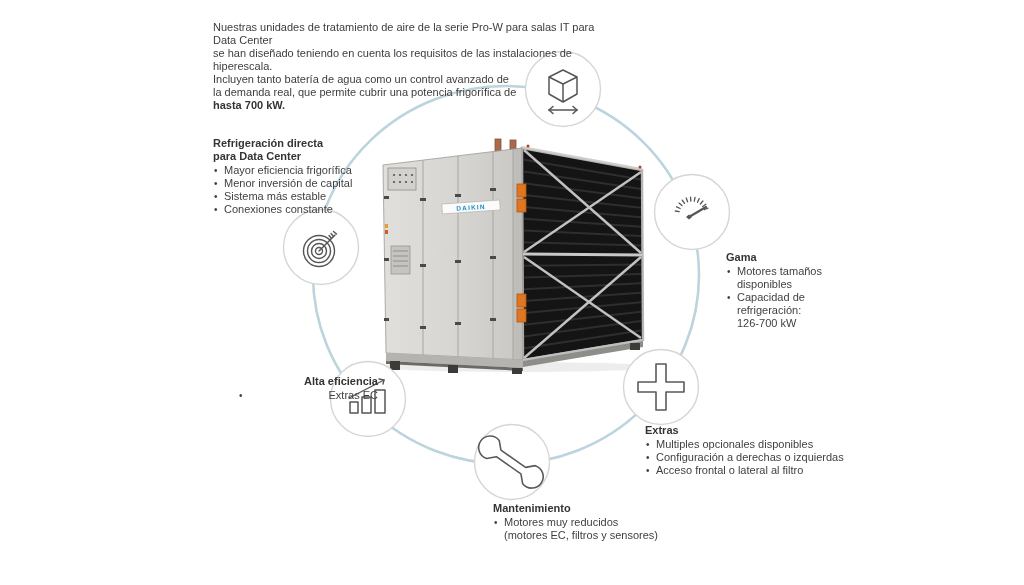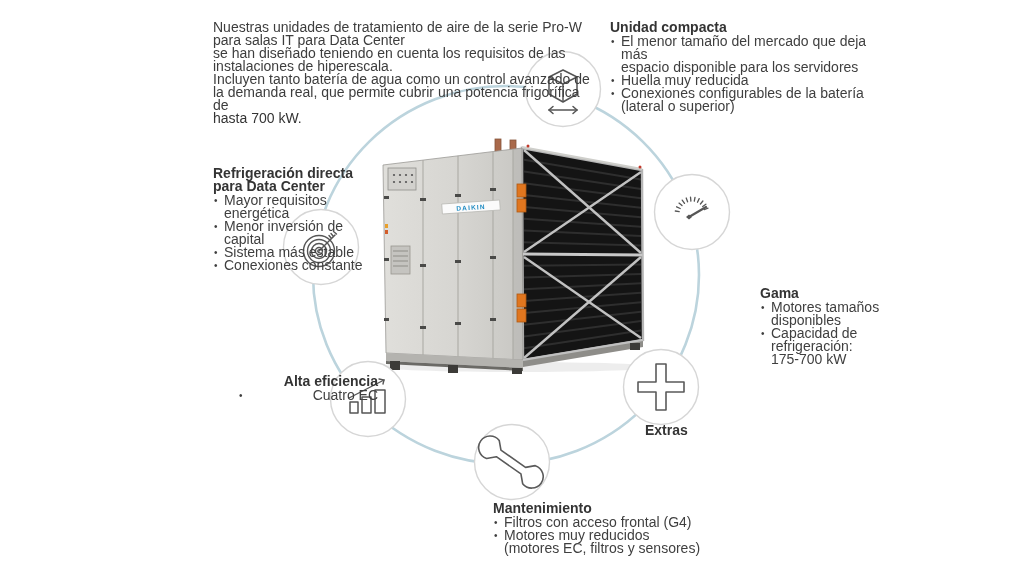--- a/index.html
+++ b/index.html
@@ -7,37 +7,37 @@
   body { font-family: "Liberation Sans", sans-serif; }
   .canvas {
     position: relative; width: 1024px; height: 585px;
     background: #ffffff; overflow: hidden;
   }
   .ring-svg, .unit-img { position: absolute; }
   .ring-svg { left: 0; top: 0; }
   .unit-img { left: 378px; top: 136px; }
   .badge { position: absolute; width: 78px; height: 78px; }
   .badge svg { display: block; }
-  .txt { position: absolute; color: #3d3d3d; font-size: 14px; line-height: 13px; }
+  .txt { position: absolute; color: #3d3d3d; font-size: 11px; line-height: 13px; }
   .txt .ft { font-weight: bold; color: #343434; white-space: pre-line; }
   .txt ul { list-style: none; margin-top: 1px; }
   .txt li {
     position: relative; padding-left: 11px; white-space: pre-line;
     color: #3f3f3f;
   }
   .txt li::before {
     content: "\2022"; position: absolute; left: 1px; top: 0;
     color: #3f3f3f; font-size: 10px;
   }
   .intro { left: 213px; top: 21px; width: 382px; }
   .intro p { white-space: pre-line; }
-  .intro .bold-line { font-weight: normal; color: #343434; }
+  .intro .bold-line { font-weight: bold; color: #343434; }
   .f-unidad        { left: 610px; top: 21px;  width: 260px; }
-  .f-refrigeracion { left: 213px; top: 137px; width: 170px; margin-top: 30px; }
-  .f-gama          { left: 760px; top: 251px; width: 120px; margin-top: 36px; }
+  .f-refrigeracion { left: 213px; top: 137px; width: 170px; }
+  .f-gama          { left: 726px; top: 251px; width: 120px; }
   .f-alta          { left: 238px; top: 375px; width: 140px; text-align: right; }
   .f-extras        { left: 645px; top: 424px; width: 230px; }
   .f-mantenimiento { left: 493px; top: 502px; width: 210px; }
 </style>
 </head>
 <body>
 
 <div class="canvas">
 
   <svg class="ring-svg" width="1024" height="585" viewBox="0 0 1024 585">
@@ -243,66 +243,60 @@
   </div>
 
   <div class="txt intro">
     <p>Nuestras unidades de tratamiento de aire de la serie Pro-W para salas IT para Data Center
 se han diseñado teniendo en cuenta los requisitos de las instalaciones de hiperescala.
 Incluyen tanto batería de agua como un control avanzado de
 la demanda real, que permite cubrir una potencia frigorífica de</p>
     <div class="bold-line">hasta 700 kW.</div>
   </div>
 
-  <div class="txt f-unidad">
-    <div class="ft">Unidad compacta</div>
-    <ul>
-        <li>El menor tamaño del mercado que deja más
-espacio disponible para los servidores</li>
-        <li>Huella muy reducida</li>
-        <li>Conexiones configurables de la batería
-(lateral o superior)</li>
-      </ul>
-  </div>
 
   <div class="txt f-refrigeracion">
     <div class="ft">Refrigeración directa
 para Data Center</div>
     <ul>
-        <li>Mayor requisitos energética</li>
+        <li>Mayor eficiencia frigorífica</li>
         <li>Menor inversión de capital</li>
         <li>Sistema más estable</li>
         <li>Conexiones constante</li>
       </ul>
   </div>
 
   <div class="txt f-gama">
     <div class="ft">Gama</div>
     <ul>
         <li>Motores tamaños
 disponibles</li>
         <li>Capacidad de
 refrigeración:
-175-700 kW</li>
+126-700 kW</li>
       </ul>
   </div>
 
   <div class="txt f-alta">
     <div class="ft">Alta eficiencia</div>
     <ul>
-        <li>Cuatro EC</li>
+        <li>Extras EC</li>
       </ul>
   </div>
 
   <div class="txt f-extras">
     <div class="ft">Extras</div>
+    <ul>
+        <li>Multiples opcionales disponibles</li>
+        <li>Configuración a derechas o izquierdas</li>
+        <li>Acceso frontal o lateral al filtro</li>
+      </ul>
   </div>
 
   <div class="txt f-mantenimiento">
     <div class="ft">Mantenimiento</div>
     <ul>
-        <li>Filtros con acceso frontal (G4)</li>
         <li>Motores muy reducidos
 (motores EC, filtros y sensores)</li>
       </ul>
   </div>
 
 </div>
 
 </body></html>

